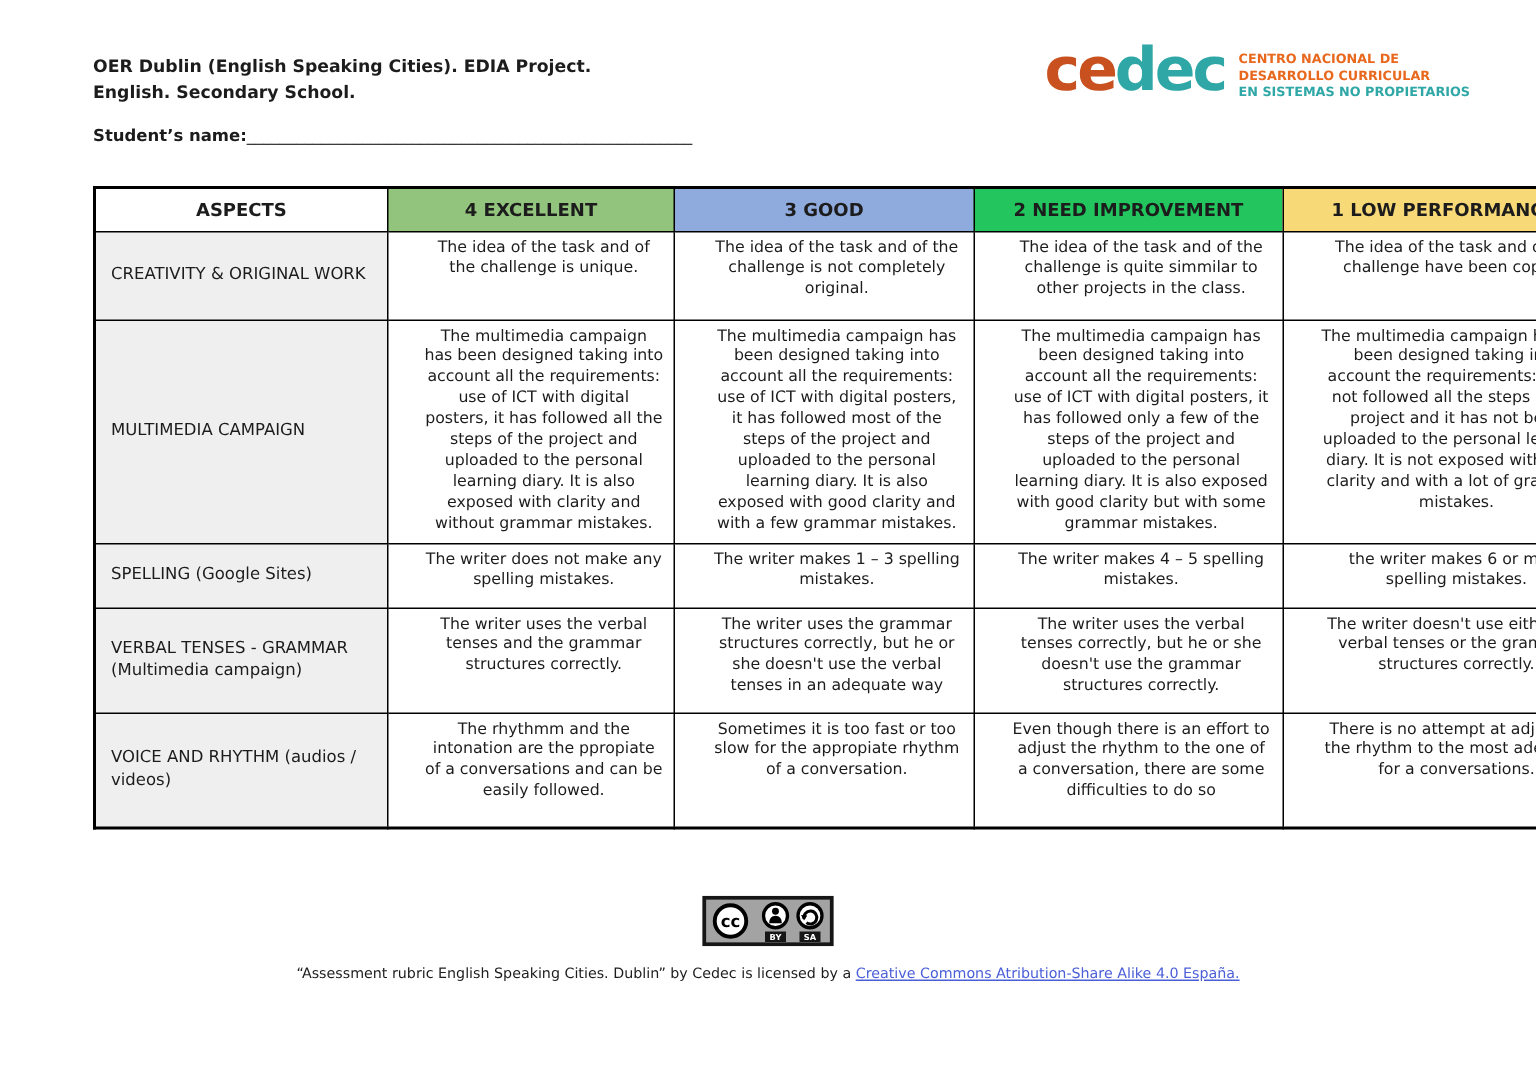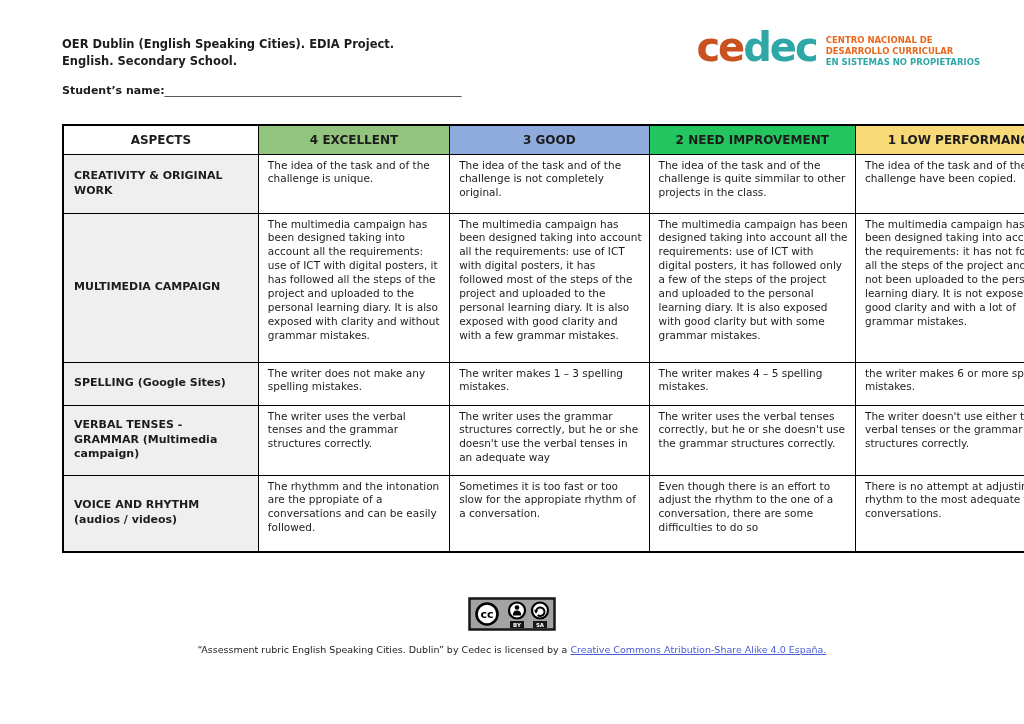--- a/index.html
+++ b/index.html
@@ -63,27 +63,27 @@
     font-size:12px; font-weight:bold; text-align:center;
     padding:7px 2px;
   }
   .h-aspects    { background:#ffffff; }
   .h-excellent  { background:#93c47d; }
   .h-good       { background:#8faadc; }
   .h-need       { background:#22c55e; }
   .h-low        { background:#f8d978; }
   table.rubric tbody th.aspect {
     background:#efefef;
-    font-size:11px; font-weight:bold; text-align:left;
+    font-size:11px; font-weight:normal; text-align:left;
     padding:4px 10px; vertical-align:middle; line-height:1.35;
   }
   table.rubric tbody td {
     background:#ffffff;
     font-size:10.5px; line-height:1.33;
-    padding:4px 7px 4px 9px; vertical-align:top;
+    padding:4px 7px 4px 24px; vertical-align:top;text-align:center;
   }
   tr.r0 { height:59px; }
   tr.r1 { height:149px; }
   tr.r2 { height:43px; }
   tr.r3 { height:70px; }
   tr.r4 { height:77px; }
 
   
   .footer { margin-top:44px; text-align:center; }
   .cc-badge { display:inline-block; }

